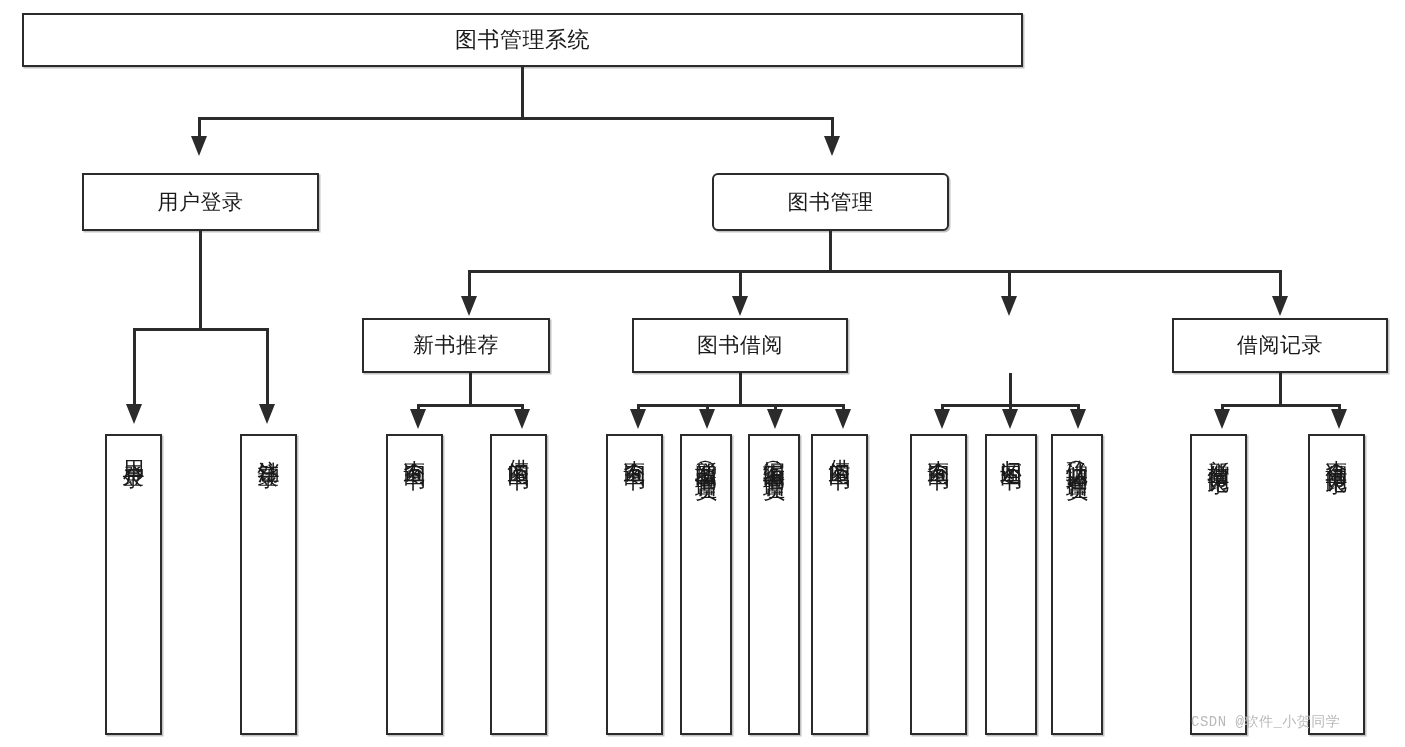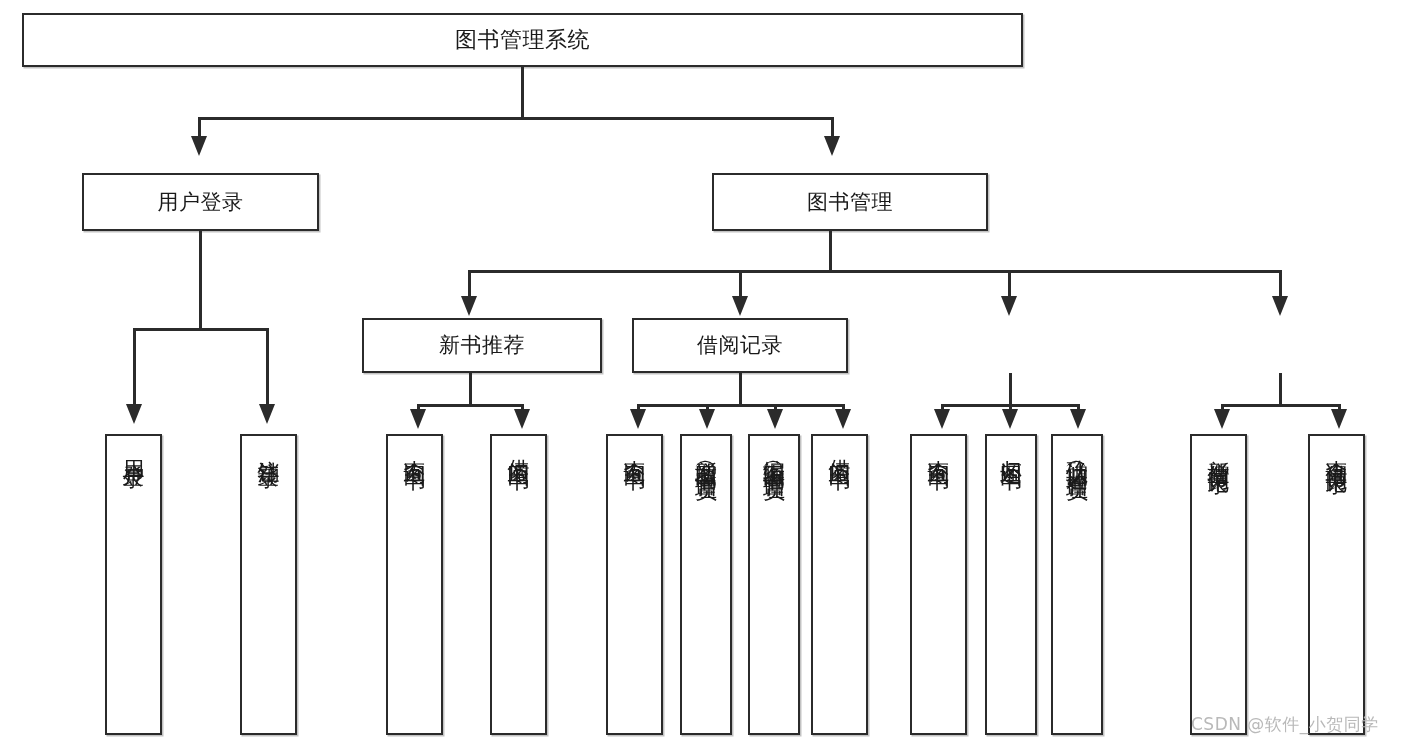--- a/index.html
+++ b/index.html
@@ -69,24 +69,25 @@
     position: absolute;
     width: 0;
     height: 0;
     border-left: 8px solid transparent;
     border-right: 8px solid transparent;
     border-top: 20px solid #2b2b2b;
   }
   #watermark {
     position: absolute;
     color: #b9b9b9;
-    font-size: 17px;
+    font-size: 14px;
     white-space: nowrap;
     letter-spacing: 0.5px;
     pointer-events: none;
+    font-family: Liberation Mono, monospace;
   }
 </style>
 </head>
 <body>
 
 <div id="canvas">
 
   <div class="node horiz root" style="left:22px; top:13px; width:1001px; height:54px;">
     <span class="label">图书管理系统</span>
   </div>
@@ -94,21 +95,21 @@
   <div class="ln v" style="left:521px; top:67px; width:2.5px; height:52px;"></div>
   <div class="ln h" style="left:198px; top:117px; width:636px; height:2.5px;"></div>
   <div class="ln v" style="left:198px; top:117px; width:2.5px; height:22px;"></div>
   <div class="ln v" style="left:831px; top:117px; width:2.5px; height:22px;"></div>
   <div class="arrow" style="left:191px; top:136px;"></div>
   <div class="arrow" style="left:824px; top:136px;"></div>
 
   <div class="node horiz" style="left:82px; top:173px; width:237px; height:58px;">
     <span class="label">用户登录</span>
   </div>
-  <div class="node horiz" style="left:712px; top:173px; width:276px; height:58px;">
+  <div class="node horiz" style="left:712px; top:173px; width:237px; height:58px;border-radius:6px;">
     <span class="label">图书管理</span>
   </div>
 
   <div class="ln v" style="left:199px; top:231px; width:2.5px; height:99px;"></div>
   <div class="ln h" style="left:133px; top:328px; width:135px; height:2.5px;"></div>
   <div class="ln v" style="left:133px; top:328px; width:2.5px; height:78px;"></div>
   <div class="ln v" style="left:266px; top:328px; width:2.5px; height:78px;"></div>
   <div class="arrow" style="left:126px; top:404px;"></div>
   <div class="arrow" style="left:259px; top:404px;"></div>
 
@@ -116,24 +117,27 @@
   <div class="ln h" style="left:468px; top:270px; width:814px; height:2.5px;"></div>
   <div class="ln v" style="left:468px; top:270px; width:2.5px; height:28px;"></div>
   <div class="ln v" style="left:739px; top:270px; width:2.5px; height:28px;"></div>
   <div class="ln v" style="left:1008px; top:270px; width:2.5px; height:28px;"></div>
   <div class="ln v" style="left:1279px; top:270px; width:2.5px; height:28px;"></div>
   <div class="arrow" style="left:461px; top:296px;"></div>
   <div class="arrow" style="left:732px; top:296px;"></div>
   <div class="arrow" style="left:1001px; top:296px;"></div>
   <div class="arrow" style="left:1272px; top:296px;"></div>
 
-  <div class="node horiz" style="left:362px; top:318px; width:240px; height:55px;">
+  <div class="node horiz" style="left:362px; top:318px; width:188px; height:55px;">
     <span class="label">新书推荐</span>
   </div>
   <div class="node horiz" style="left:632px; top:318px; width:216px; height:55px;">
+    <span class="label">图书借阅</span>
+  </div>
+  <div class="node horiz" style="left:1172px; top:318px; width:216px; height:55px;">
     <span class="label">借阅记录</span>
   </div>
 
   <div class="ln v" style="left:469px; top:373px; width:2.5px; height:33px;"></div>
   <div class="ln h" style="left:417px; top:404px; width:107px; height:2.5px;"></div>
   <div class="ln v" style="left:417px; top:404px; width:2.5px; height:6px;"></div>
   <div class="ln v" style="left:521px; top:404px; width:2.5px; height:6px;"></div>
   <div class="arrow" style="left:410px; top:409px;"></div>
   <div class="arrow" style="left:514px; top:409px;"></div>
 

